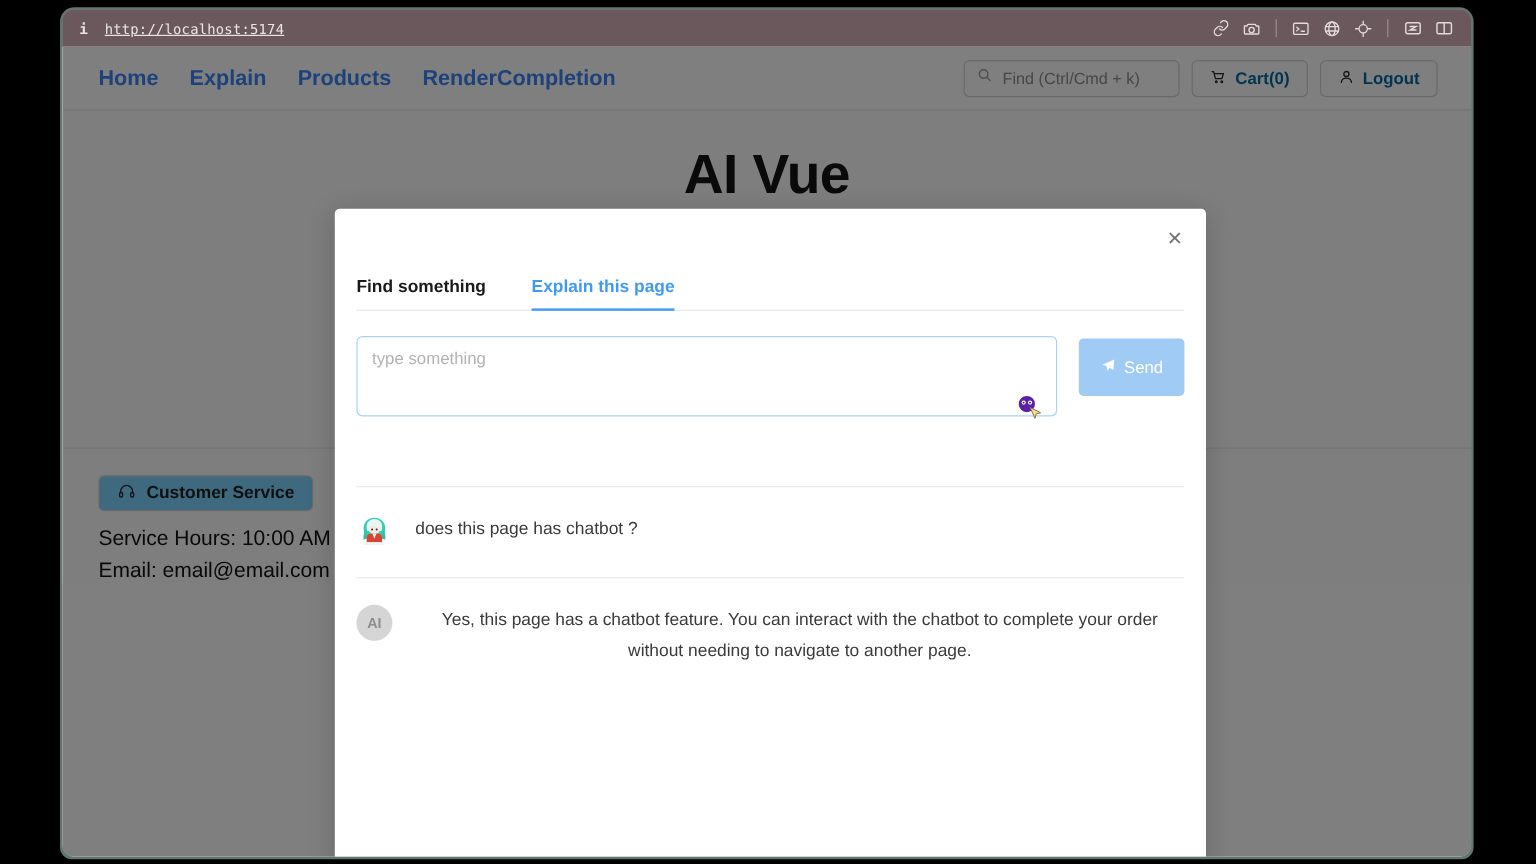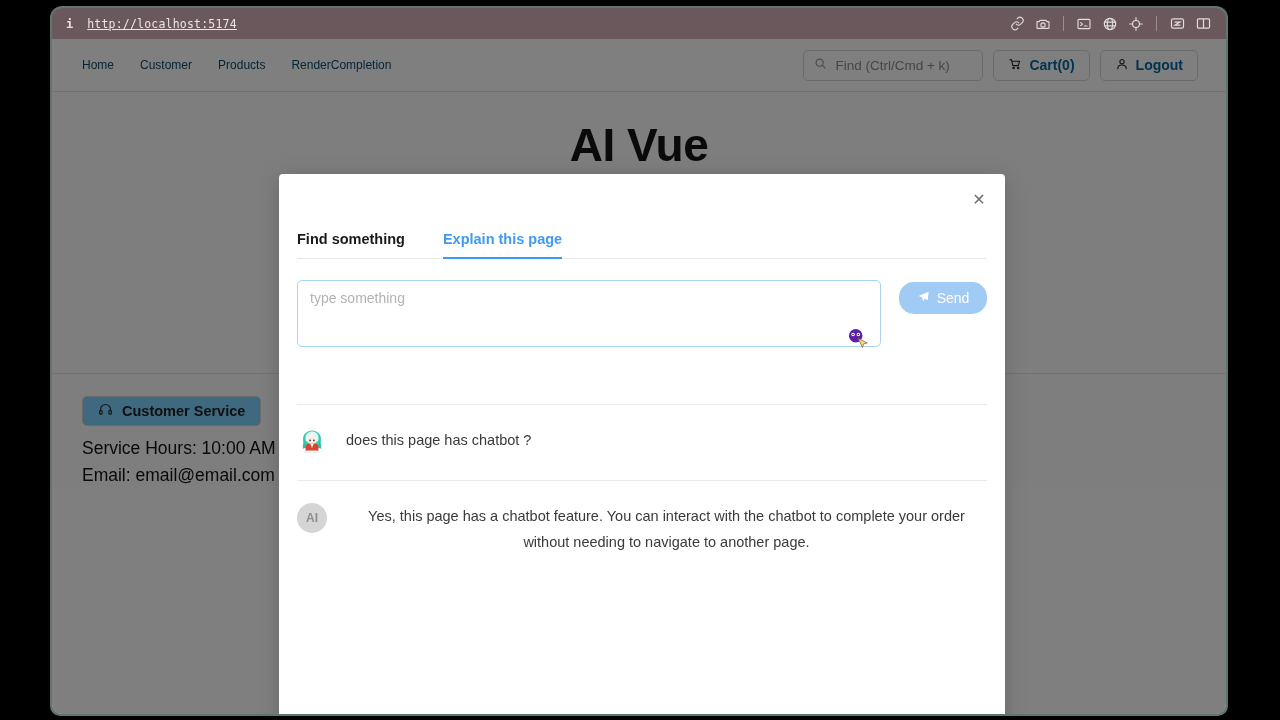--- a/index.html
+++ b/index.html
@@ -106,25 +106,26 @@
     padding: 0 28px 0 30px;
     border-bottom: 1px solid #e4e4e4;
     z-index: 5;
   }
   #nav-links {
     display: flex;
     align-items: center;
     gap: 26px;
   }
   .nav-link {
-    color: #0c4a6e;
-    font-size: 12px;
+    color: #3b82f6;
+    font-size: 18px;
     text-decoration: none;
     cursor: pointer;
     white-space: nowrap;
+    font-weight: bold;
   }
   #nav-right {
     margin-left: auto;
     display: flex;
     align-items: center;
     gap: 10px;
   }
   #agent-search {
     width: 180px;
     height: 31px;
@@ -290,24 +291,24 @@
   #cursor-badge {
     position: absolute;
     right: 12px;
     bottom: 2px;
     width: 22px;
     height: 22px;
     pointer-events: none;
   }
   #send-button {
     width: 88px;
-    height: 32px;
+    height: 48px;
     background: #a0cbf5;
     border: none;
-    border-radius: 15px;
+    border-radius: 4px;
     color: #ffffff;
     font-size: 14px;
     font-family: "Liberation Sans", sans-serif;
     display: flex;
     align-items: center;
     justify-content: center;
     gap: 7px;
     cursor: pointer;
     margin-top: 2px;
     text-align: right;
@@ -402,21 +403,21 @@
           </svg>
         </div>
       </div>
     </div>
 
     <div id="page-viewport">
 
       <div id="site-navbar">
         <div id="nav-links">
           <a class="nav-link">Home</a>
-          <a class="nav-link">Customer</a>
+          <a class="nav-link">Explain</a>
           <a class="nav-link">Products</a>
           <a class="nav-link">RenderCompletion</a>
         </div>
 
         <div id="nav-right">
           <div id="agent-search">
             <span>
               <svg width="13" height="13" viewBox="0 0 24 24" fill="none" stroke="#9a9a9a" stroke-width="2.2" stroke-linecap="round">
                 <circle cx="10.5" cy="10.5" r="6.6"></circle>
                   <path d="M15.4 15.4L20.5 20.5"></path>

